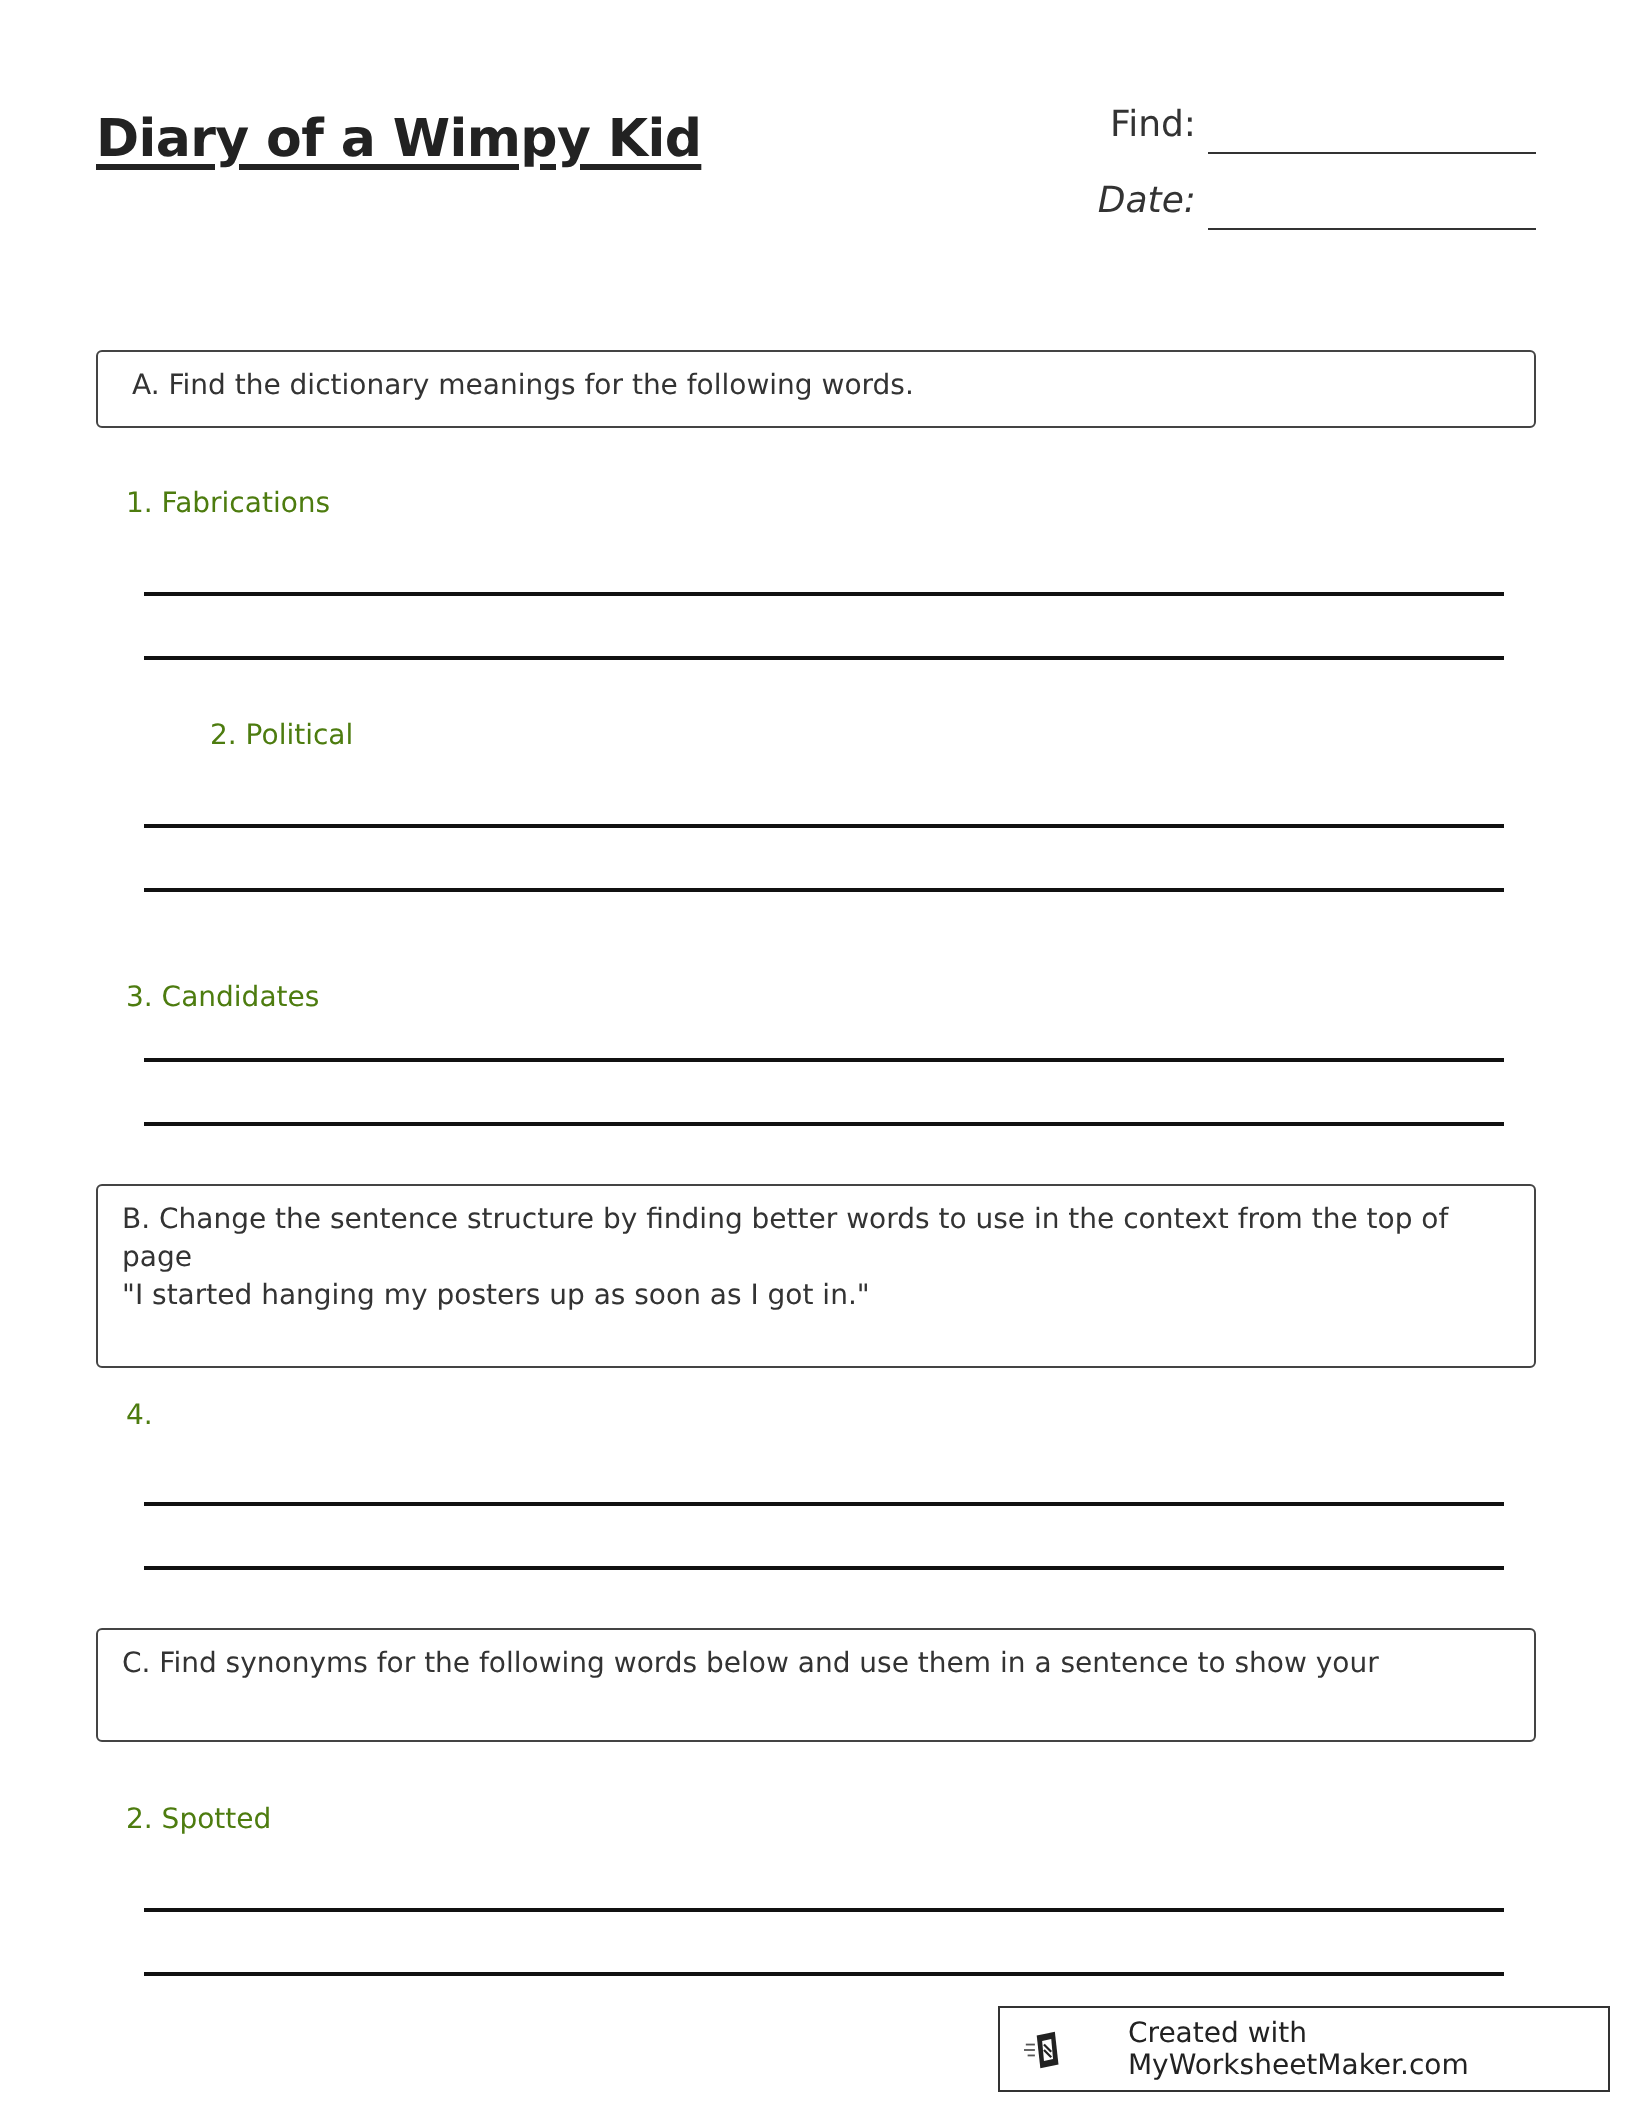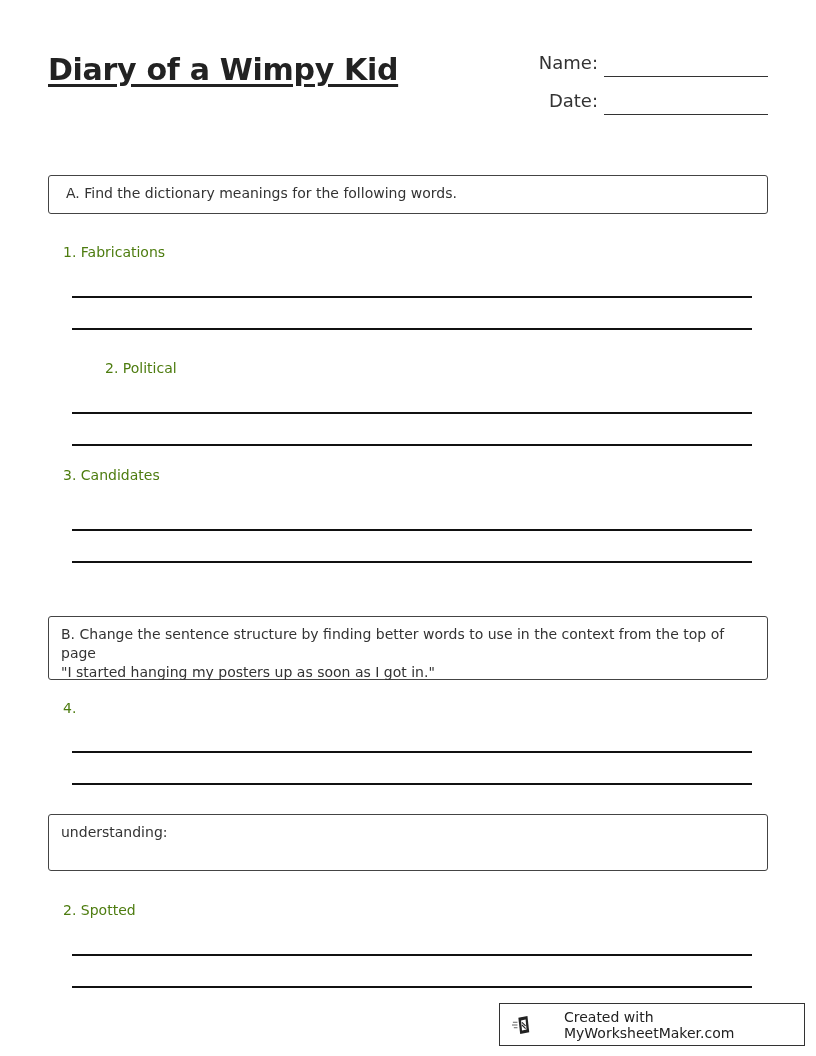--- a/index.html
+++ b/index.html
@@ -1,71 +1,71 @@
 <!DOCTYPE html>
 <html><head>
 <meta charset="utf-8">
 <style>
   html, body { margin: 0; padding: 0; background: #ffffff; }
   body { width: 816px; height: 1056px; position: relative; overflow: hidden; font-family: "DejaVu Sans", sans-serif; color: #333333; }
-  .title { position: absolute; left: 48px; top: 50px; font-family: "DejaVu Sans", sans-serif; font-weight: bold; font-size: 30px; line-height: 40px; color: #222222; text-decoration: underline; text-decoration-thickness: 3px; text-underline-offset: 4px; letter-spacing: -0.3px; }
+  .title { position: absolute; left: 48px; top: 50px; font-family: "DejaVu Sans", sans-serif; font-weight: bold; font-size: 26px; line-height: 40px; color: #222222; text-decoration: underline; text-decoration-thickness: 3px; text-underline-offset: 4px; letter-spacing: -0.3px; }
   .title span { display: block; }
   .field { position: absolute; font-size: 18px; color: #333; }
   .field .lbl { position: absolute; right: 0; top: 0; white-space: nowrap; }
   .field-line { position: absolute; height: 0; border-top: 1.5px solid #333; }
   .box { position: absolute; left: 48px; width: 706px; border: 1.5px solid #444; border-radius: 3px; padding: 8px 12px; font-size: 14px; line-height: 19px; color: #333; box-sizing: border-box; width: 720px; }
   .q { position: absolute; left: 63px; font-size: 14px; color: #4d7c0f; }
   .ans-line { position: absolute; left: 72px; width: 680px; height: 0; border-top: 2px solid #111; }
   .footer { position: absolute; left: 499px; top: 1003px; width: 306px; height: 43px; border: 1.5px solid #333; box-sizing: border-box; display: flex; align-items: center; padding-left: 12px; font-size: 14px; color: #222; gap: 24px; }
   .footer svg { margin-right: 8px; }
 </style>
 </head>
 <body>
 
 <div class="title">
   <span>Diary of a Wimpy Kid</span>
 </div>
 
 <div class="field" style="left:500px; top:52px; width:98px; height:24px;">
-  <span class="lbl">Name:</span>
+  <span class="lbl">Find:</span>
 </div>
 <div class="field-line" style="left:604px; top:76px; width:164px;"></div>
 
-<div class="field" style="left:500px; top:90px; width:98px; height:24px;">
+<div class="field" style="left:500px; top:90px; width:98px; height:24px;font-style:italic;">
   <span class="lbl">Date:</span>
 </div>
 <div class="field-line" style="left:604px; top:114px; width:164px;"></div>
 
 <div class="box" style="top:175px; height:39px;padding-left:17px;">
   <span>A. Find the dictionary meanings for the following words.</span>
 </div>
 
 <div class="q" style="top:244px;">1. Fabrications</div>
 <div class="ans-line" style="top:296px;"></div>
 <div class="ans-line" style="top:328px;"></div>
 
 <div class="q" style="top:360px;margin-left:42px;">2. Political</div>
 <div class="ans-line" style="top:412px;"></div>
 <div class="ans-line" style="top:444px;"></div>
 
-<div class="q" style="top:467px;">3. Candidates</div>
+<div class="q" style="top:491px;">3. Candidates</div>
 <div class="ans-line" style="top:529px;"></div>
 <div class="ans-line" style="top:561px;"></div>
 
-<div class="box" style="top:616px; height:64px;">
+<div class="box" style="top:592px; height:92px;">
   <div>B. Change the sentence structure by finding better words to use in the context from the top of page</div>
   <div>"I started hanging my posters up as soon as I got in."</div>
 </div>
 
 <div class="q" style="top:700px;">4.</div>
 <div class="ans-line" style="top:751px;"></div>
 <div class="ans-line" style="top:783px;"></div>
 
 <div class="box" style="top:814px; height:57px;">
-  <div>understanding:</div>
+  <div>C. Find synonyms for the following words below and use them in a sentence to show your</div>
 </div>
 
 <div class="q" style="top:902px;">2. Spotted</div>
 <div class="ans-line" style="top:954px;"></div>
 <div class="ans-line" style="top:986px;"></div>
 
 <div class="footer">
   <svg width="22" height="22" viewBox="0 0 22 22">
     <line x1="1" y1="8" x2="6" y2="8" stroke="#555" stroke-width="1"></line>
     <line x1="0" y1="11" x2="6" y2="11" stroke="#555" stroke-width="1"></line>

